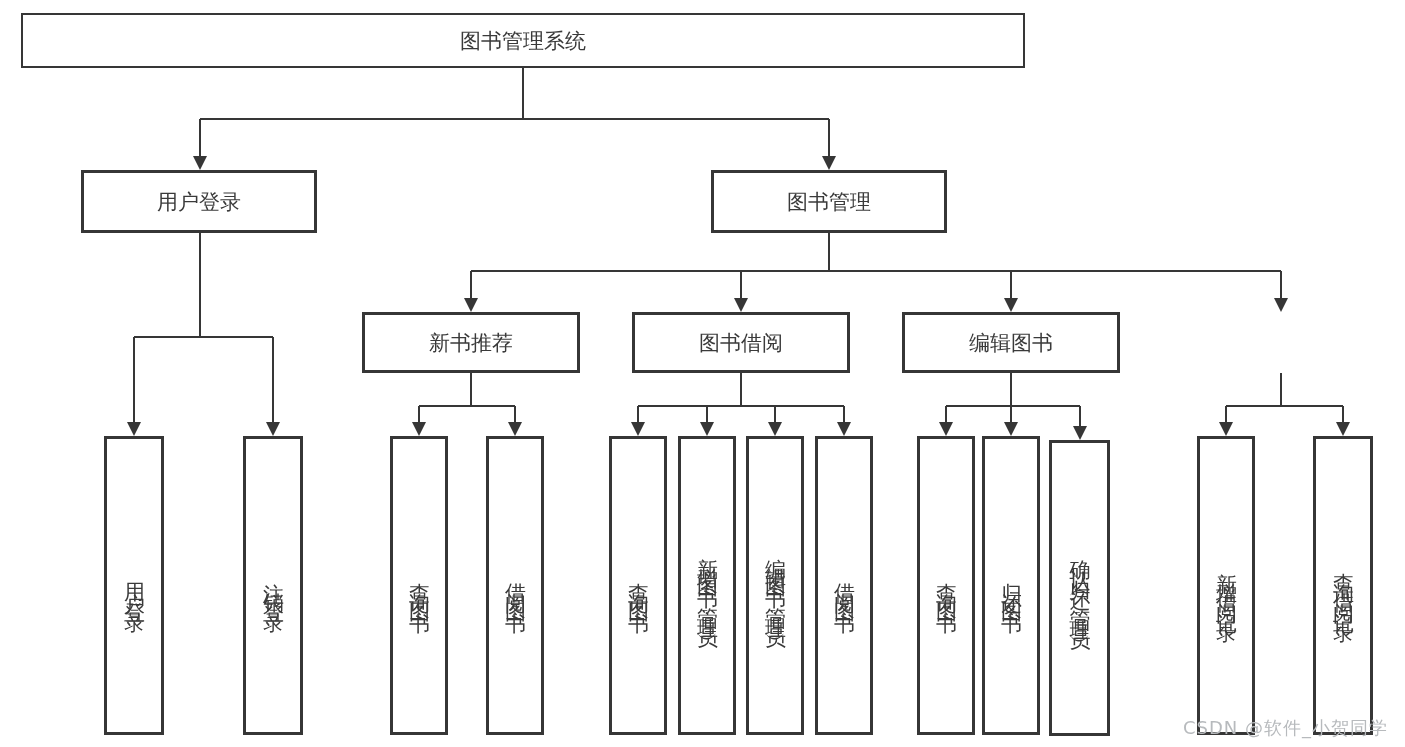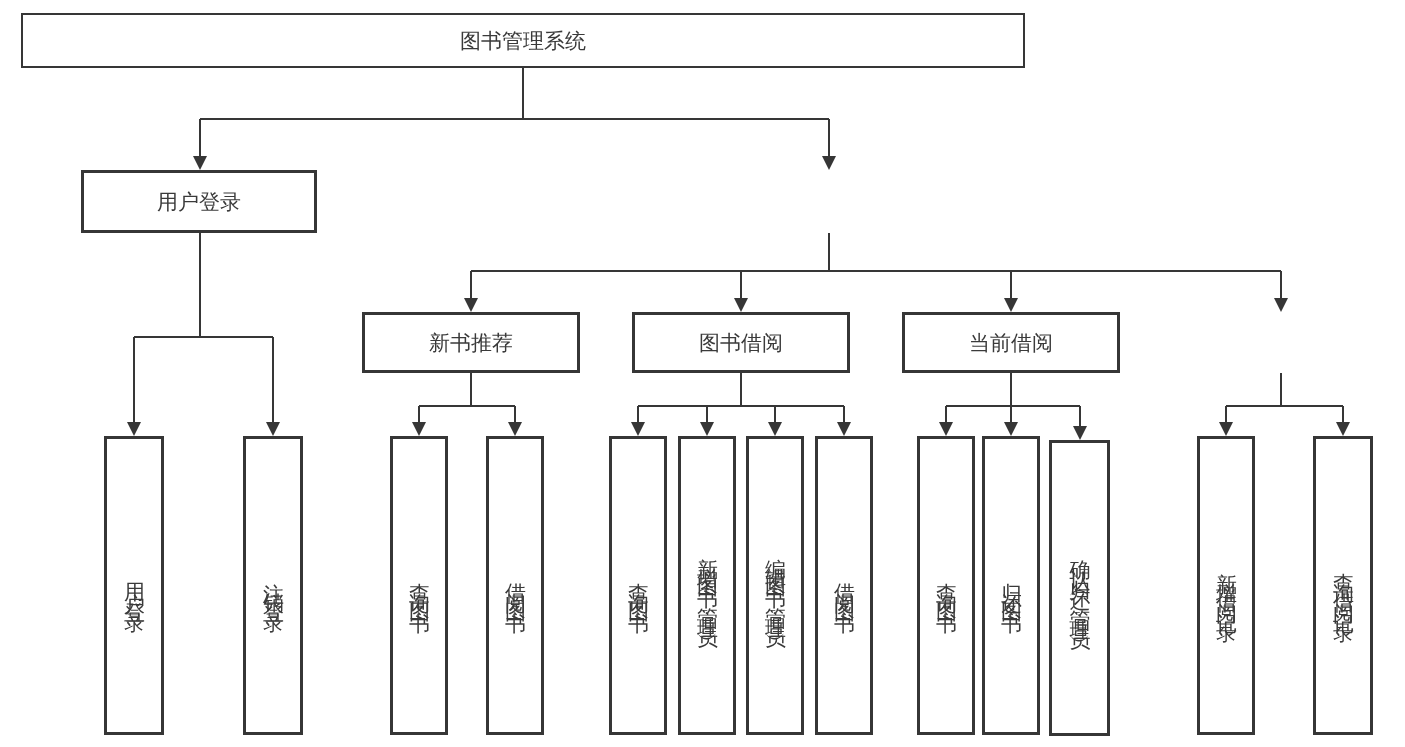--- a/index.html
+++ b/index.html
@@ -74,29 +74,32 @@
     </g>
   </svg>
 
   <div class="node root">
     <span>图书管理系统</span>
   </div>
 
   <div class="node l2 l2a">
     <span>用户登录</span>
   </div>
+  <div class="node l2 l2b">
+    <span>图书管理</span>
+  </div>
 
   <div class="node l3 l3a">
     <span>新书推荐</span>
   </div>
   <div class="node l3 l3b">
     <span>图书借阅</span>
   </div>
   <div class="node l3 l3c">
-    <span>当前借阅</span>
+    <span>编辑图书</span>
   </div>
 
   <div class="node leaf u0">
     <span>用户登录</span>
   </div>
   <div class="node leaf u1">
     <span>注销登录</span>
   </div>
 
   <div class="node leaf n0">
@@ -129,14 +132,15 @@
     <span>确认归还（管理员）</span>
   </div>
 
   <div class="node leaf r0">
     <span>新增借阅记录</span>
   </div>
   <div class="node leaf r1">
     <span>查询借阅记录</span>
   </div>
 
+  <div class="watermark">CSDN @软件_小贺同学</div>
 
 </div>
 
 </body></html>

